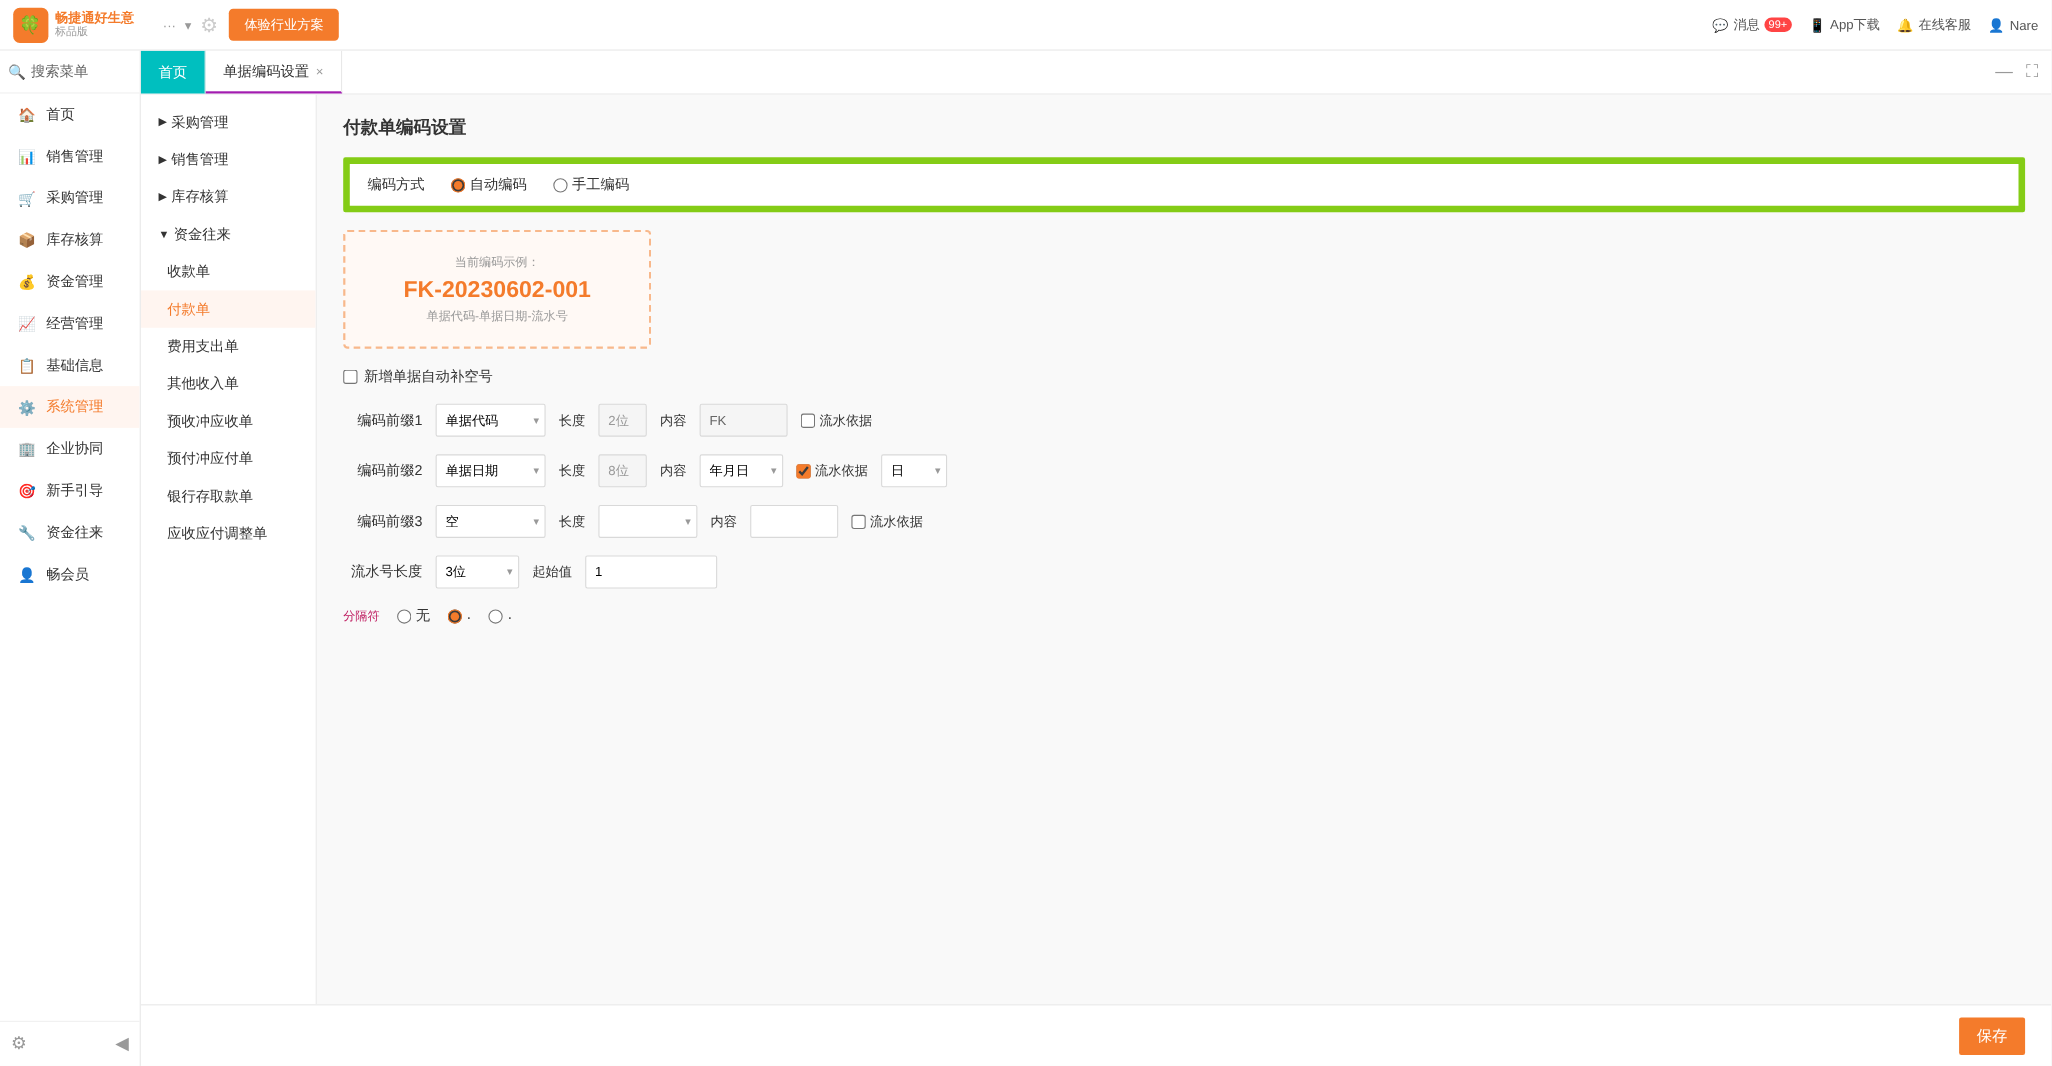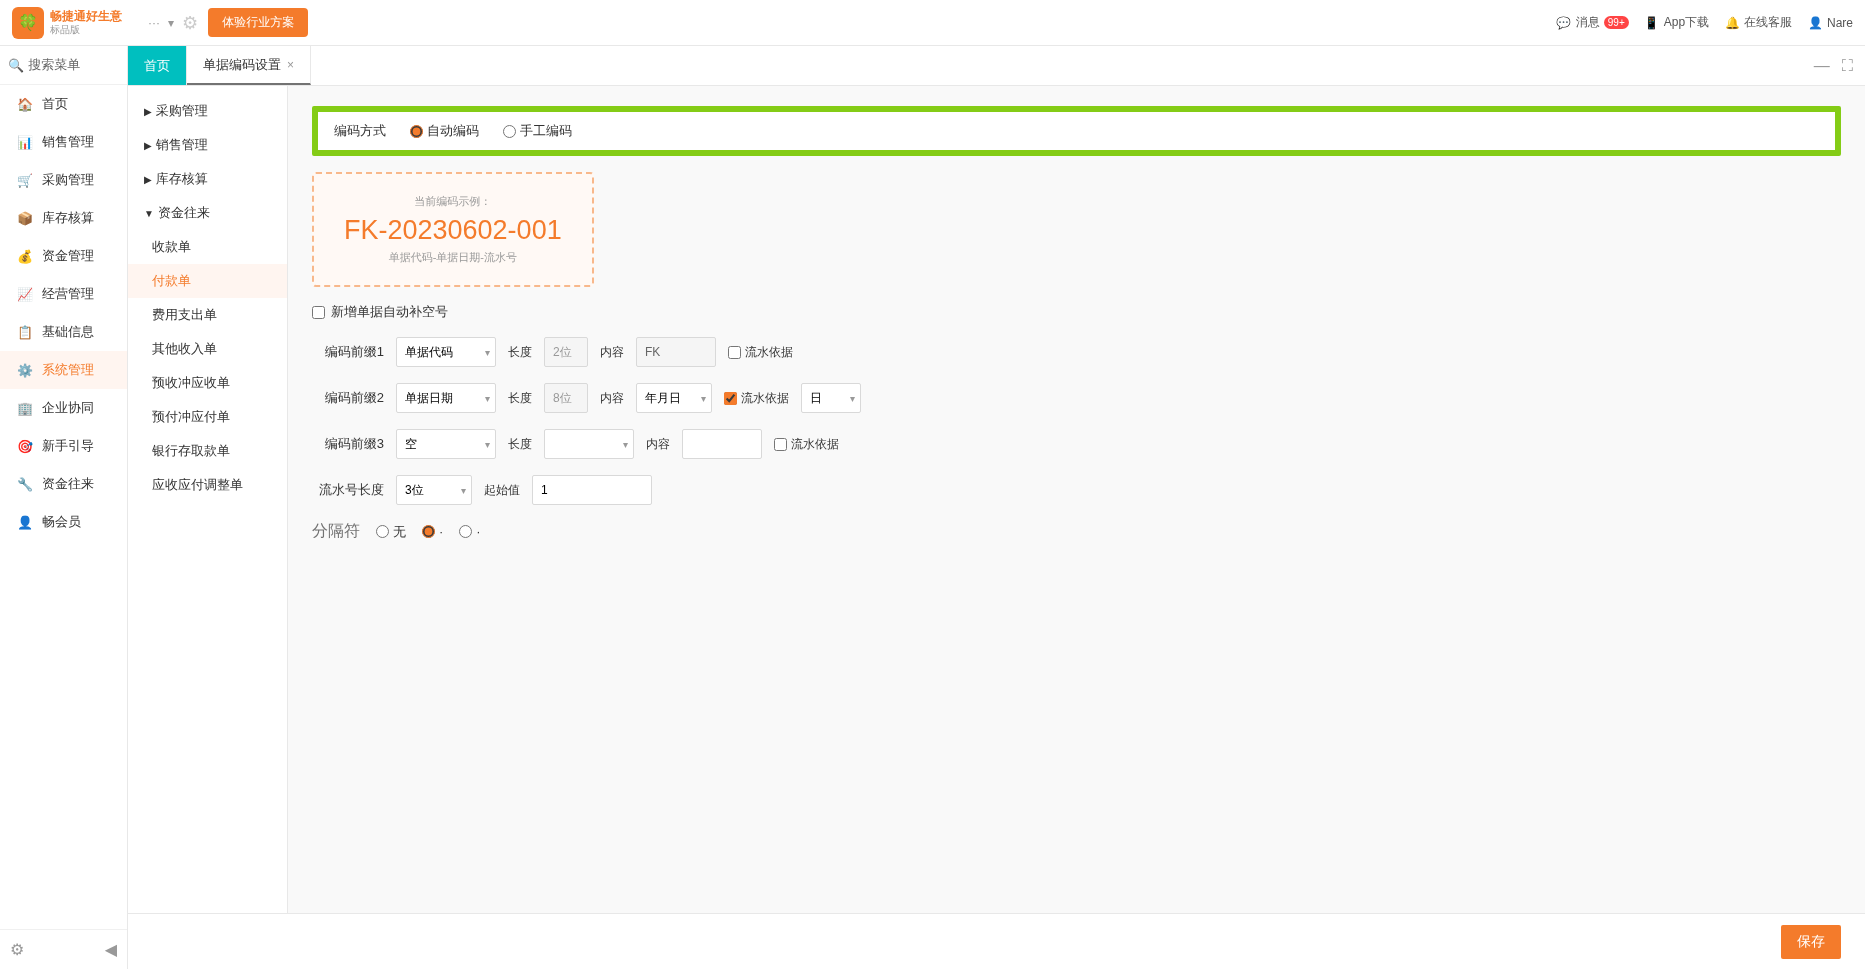--- a/index.html
+++ b/index.html
@@ -20,21 +20,21 @@
     .sidebar-nav-item.active { background: #fff5f0; color: #f47b2b; }
     .sidebar-nav-item .nav-icon { width: 18px; height: 18px; display: flex; align-items: center; justify-content: center; flex-shrink: 0; }
     .sidebar-bottom { padding: 10px; border-top: 1px solid #f0f0f0; display: flex; justify-content: space-between; }
 
     
     .content-area { flex: 1; display: flex; flex-direction: column; overflow: hidden; }
 
     
     .tab-bar { height: 40px; background: #fff; border-bottom: 1px solid #e8e8e8; display: flex; align-items: stretch; flex-shrink: 0; }
     .tab-item { display: flex; align-items: center; padding: 0 16px; cursor: pointer; border-right: 1px solid #e8e8e8; font-size: 13px; color: #333; gap: 6px; }
-    .tab-item.active { background: #fff; color: #333; border-bottom: 2px solid #737373; }
+    .tab-item.active { background: #fff; color: #333; border-bottom: 2px solid #a21caf; }
     .tab-item.home { background: #00bfbf; color: #fff; }
     .tab-close { font-size: 12px; color: #999; cursor: pointer; }
     .tab-controls { margin-left: auto; display: flex; align-items: center; padding: 0 8px; gap: 4px; }
 
     
     .page-content { flex: 1; display: flex; overflow: hidden; }
 
     
     .left-menu { width: 160px; background: #fff; border-right: 1px solid #e8e8e8; overflow-y: auto; flex-shrink: 0; padding-top: 8px; }
     .menu-item { padding: 8px 16px; cursor: pointer; font-size: 13px; color: #333; display: flex; align-items: center; gap: 4px; }
@@ -50,21 +50,21 @@
     
     .encoding-mode { background: #fff; border: 6px solid #84cc16; padding: 10px 16px; display: flex; align-items: center; gap: 24px; margin-bottom: 16px; border-radius: 2px; }
     .encoding-mode label { display: flex; align-items: center; gap: 4px; cursor: pointer; }
 
     
     .info-text { font-size: 12px; color: #666; margin-bottom: 16px; }
 
     
     .preview-box { border: 2px dashed #f8b88b; background: #fff9f5; border-radius: 4px; padding: 20px 30px; display: inline-block; margin-bottom: 16px; text-align: center; min-width: 280px; }
     .preview-label { font-size: 11px; color: #999; margin-bottom: 6px; }
-    .preview-code { font-size: 27px; font-weight: 400; color: #f47b2b; }
+    .preview-code { font-size: 21px; font-weight: 700; color: #f47b2b; }
     .preview-desc { font-size: 11px; color: #999; margin-top: 4px; }
 
     
     .auto-fill-row { display: flex; align-items: center; gap: 6px; margin-bottom: 16px; font-size: 13px; }
 
     
     .form-row { display: flex; align-items: center; gap: 12px; margin-bottom: 16px; flex-wrap: wrap; }
     .form-label { width: 72px; font-size: 13px; color: #333; text-align: right; flex-shrink: 0; }
     .form-select-wrapper { position: relative; display: inline-flex; align-items: center; }
     .form-select-wrapper select { height: 30px; border: 1px solid #d9d9d9; border-radius: 2px; padding: 0 8px; font-size: 12px; background: #fff; cursor: pointer; appearance: none; padding-right: 24px; }
@@ -74,21 +74,21 @@
     .length-label { font-size: 12px; color: #333; }
     .content-label { font-size: 12px; color: #333; }
     .checkbox-label { display: flex; gap: 4px; font-size: 12px; color: #333; cursor: pointer; }
 
     
     .serial-row { display: flex; align-items: center; gap: 12px; margin-bottom: 16px; }
     .serial-input { height: 30px; border: 1px solid #d9d9d9; border-radius: 2px; padding: 0 8px; font-size: 12px; width: 120px; }
 
     
     .separator-row { display: flex; align-items: center; gap: 16px; margin-bottom: 16px; }
-    .separator-label { font-size: 16px; color: #737373; font-family: Liberation Mono, monospace; }
+    .separator-label { font-size: 11px; color: #be185d; font-family: Liberation Mono, monospace; }
     .separator-options { display: flex; align-items: center; gap: 16px; }
     .radio-option { display: flex; align-items: center; gap: 4px; cursor: pointer; font-size: 13px; }
 
     
     .bottom-bar { height: 56px; background: #fff; border-top: 1px solid #e8e8e8; display: flex; align-items: center; justify-content: flex-end; padding: 0 24px; flex-shrink: 0; }
     .save-btn { background: #f47b2b; color: #fff; border: none; border-radius: 2px; padding: 8px 16px; font-size: 14px; cursor: pointer; }
 
     
     .brand-logo { display: flex; align-items: center; gap: 6px; }
     .brand-icon { width: 32px; height: 32px; background: #f47b2b; border-radius: 6px; display: flex; align-items: center; justify-content: center; color: #fff; font-size: 16px; }
@@ -273,20 +273,21 @@
           </div>
           <div class="menu-item sub">
             <span>银行存取款单</span>
           </div>
           <div class="menu-item sub">
             <span>应收应付调整单</span>
           </div>
         </div>
 
         <div class="form-area">
+          <div class="form-title">付款单编码设置</div>
 
           
           <div class="encoding-mode">
             <span>编码方式</span>
             <label>
               <input type="radio" name="encoding" checked="" style="">
               <span>自动编码</span>
             </label>
             <label>
               <input type="radio" name="encoding" style="">

